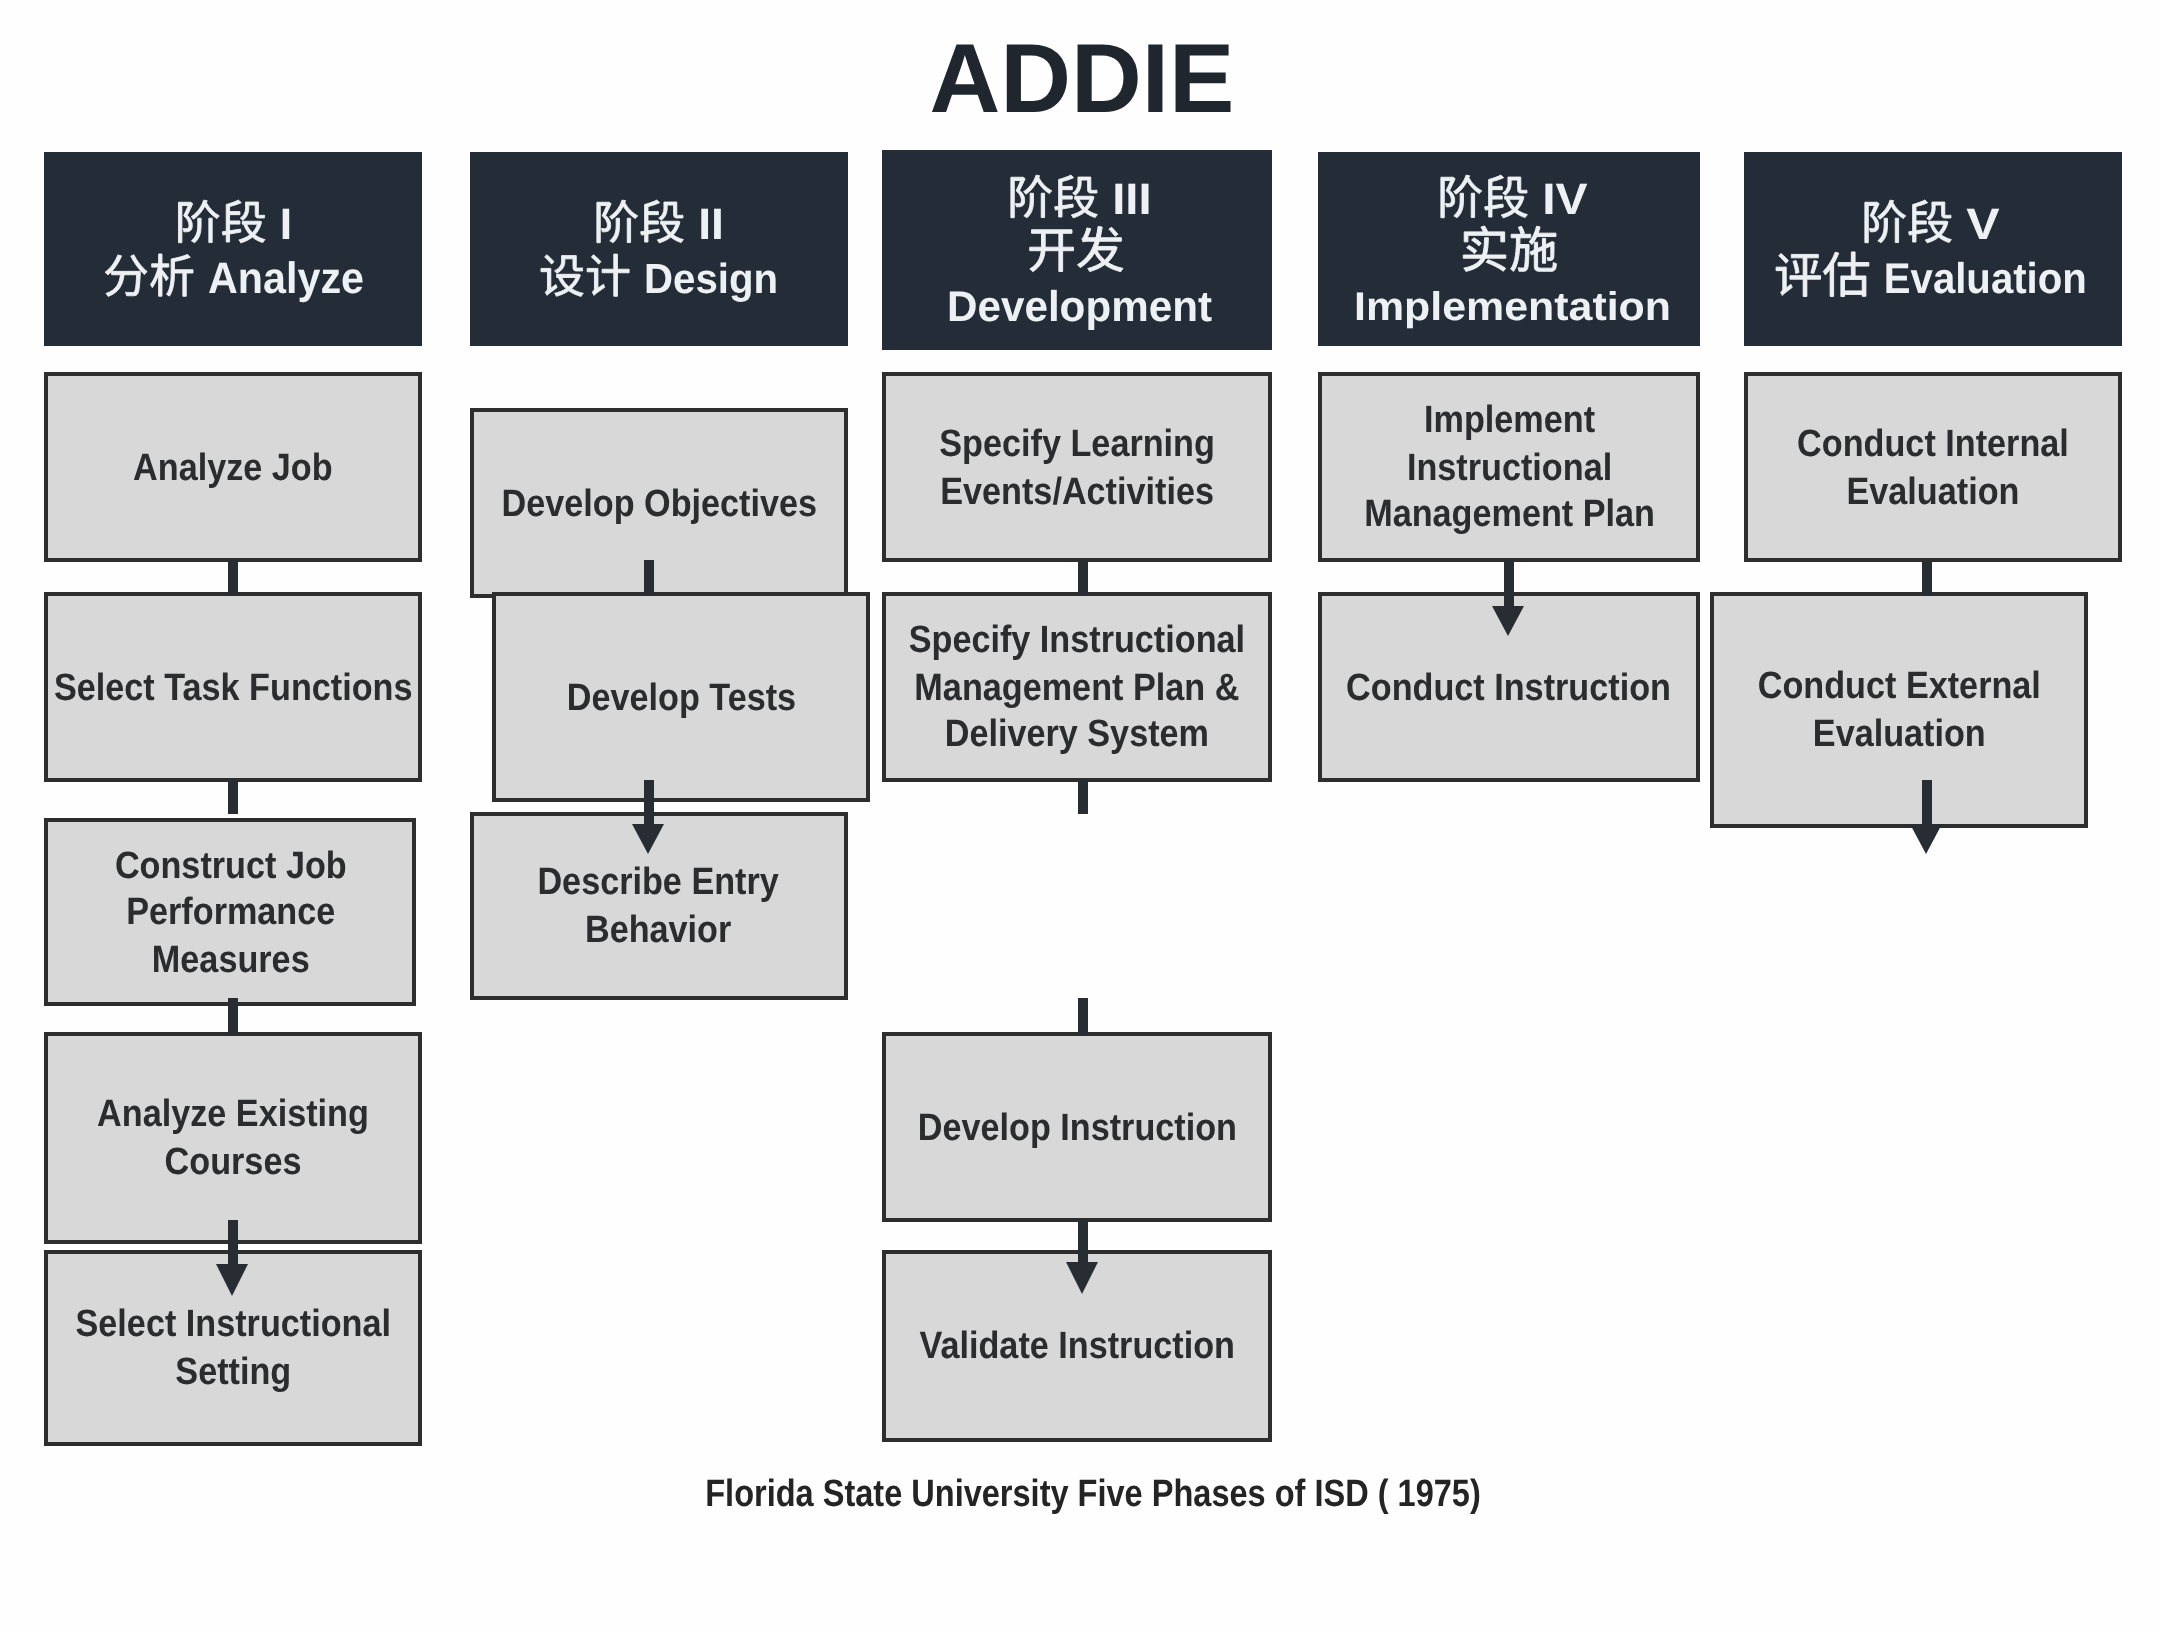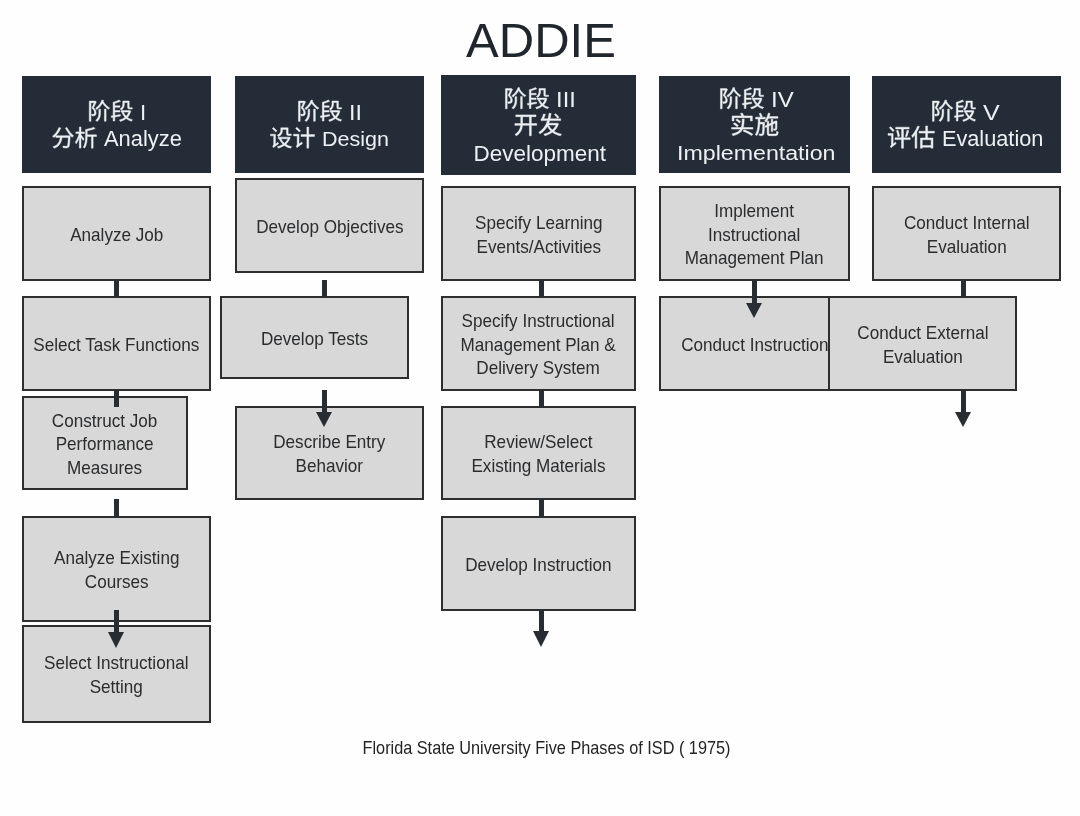--- a/index.html
+++ b/index.html
@@ -1,16 +1,16 @@
 <!DOCTYPE html>
 <html><head><meta charset="utf-8"><style>
 html,body{margin:0;padding:0;background:#fefefe;}
 *{box-sizing:border-box;}
 #page{position:relative;width:1080px;height:816px;background:#fefefe;overflow:hidden;
- font-family:"Liberation Sans",sans-serif;}
+ font-family:"Liberation Sans",sans-serif;font-weight:bold;}
 .hd{position:absolute;background:#232c37;}
 .bx{position:absolute;background:#d8d8d8;border:2px solid #2e2e2e;display:flex;align-items:center;justify-content:center;text-align:center;color:#2b2c2e;font-size:19px;line-height:23.6px;padding-top:2px;}
 .bx>div{transform:scaleX(0.9);white-space:nowrap;}
 .cn{position:absolute;width:5px;background:#282d34;}
 .tri{position:absolute;width:0;height:0;border-left:8.5px solid transparent;border-right:8.5px solid transparent;border-top:15px solid #282d34;}
 #title{position:absolute;left:0;top:16px;width:1082px;text-align:center;font-size:49px;line-height:1;color:#20262e;}
 #foot{position:absolute;left:0;top:738px;width:1093px;text-align:center;font-size:19px;line-height:20px;color:#242424;transform:scaleX(0.856);}
 svg text{fill:#eef1f3;font-family:"Liberation Sans",sans-serif;}
 svg path{fill:#eef1f3;stroke:#eef1f3;stroke-width:20;}
 </style></head><body>
@@ -70,60 +70,60 @@
         <path transform="translate(914.2,146.3) scale(0.02420,-0.02420)" d="M266 836C210 684 117 534 18 437C32 420 53 381 61 363C95 398 128 439 160 483V-78H232V595C273 665 309 740 338 815ZM324 621V548H598V343H382V-80H456V-37H823V-76H899V343H675V548H960V621H675V840H598V621ZM456 35V272H823V35Z"></path>
         <text x="944.9" y="146.3" font-size="21.5" textLength="101.5" lengthAdjust="spacingAndGlyphs">Evaluation</text>
       </g>
     </svg>
 <div class="bx" style="left:22px;top:186px;width:189px;height:95px">
       <div>Analyze Job</div>
     </div>
 <div class="bx" style="left:22px;top:296px;width:189px;height:95px">
       <div>Select Task Functions</div>
     </div>
-<div class="bx" style="left:22px;top:396px;width:166px;height:94px">
+<div class="bx" style="left:22px;top:409px;width:186px;height:94px">
       <div>Construct Job<br>Performance<br>Measures</div>
     </div>
 <div class="bx" style="left:22px;top:516px;width:189px;height:106px">
       <div>Analyze Existing<br>Courses</div>
     </div>
 <div class="bx" style="left:22px;top:625px;width:189px;height:98px">
       <div>Select Instructional<br>Setting</div>
     </div>
-<div class="bx" style="left:235px;top:178px;width:189px;height:95px">
+<div class="bx" style="left:235px;top:204px;width:189px;height:95px">
       <div>Develop Objectives</div>
     </div>
-<div class="bx" style="left:220px;top:296px;width:189px;height:83px">
+<div class="bx" style="left:246px;top:296px;width:189px;height:105px">
       <div>Develop Tests</div>
     </div>
 <div class="bx" style="left:235px;top:406px;width:189px;height:94px">
       <div>Describe Entry<br>Behavior</div>
     </div>
 <div class="bx" style="left:441px;top:186px;width:195px;height:95px">
       <div>Specify Learning<br>Events/Activities</div>
     </div>
 <div class="bx" style="left:441px;top:296px;width:195px;height:95px">
       <div>Specify Instructional<br>Management Plan &amp;<br>Delivery System</div>
     </div>
-<div class="bx" style="left:441px;top:406px;width:195px;height:94px">
-      <div>Review/Select<br>Existing Materials</div>
-    </div>
 <div class="bx" style="left:441px;top:516px;width:195px;height:95px">
       <div>Develop Instruction</div>
+    </div>
+<div class="bx" style="left:441px;top:625px;width:195px;height:96px">
+      <div>Validate Instruction</div>
     </div>
 <div class="bx" style="left:659px;top:186px;width:191px;height:95px">
       <div>Implement<br>Instructional<br>Management Plan</div>
     </div>
 <div class="bx" style="left:659px;top:296px;width:191px;height:95px">
       <div>Conduct Instruction</div>
     </div>
 <div class="bx" style="left:872px;top:186px;width:189px;height:95px">
       <div>Conduct Internal<br>Evaluation</div>
     </div>
-<div class="bx" style="left:828px;top:296px;width:189px;height:95px">
+<div class="bx" style="left:855px;top:296px;width:189px;height:118px">
       <div>Conduct External<br>Evaluation</div>
     </div>
 <div class="cn" style="left:114.0px;top:280px;height:17px"></div>
 <div class="cn" style="left:114.0px;top:390px;height:17px"></div>
 <div class="cn" style="left:114.0px;top:499px;height:18px"></div>
 <div class="cn" style="left:322.1px;top:280px;height:17px"></div>
 <div class="cn" style="left:538.5px;top:280px;height:17px"></div>
 <div class="cn" style="left:538.5px;top:390px;height:17px"></div>
 <div class="cn" style="left:538.5px;top:499px;height:18px"></div>
 <div class="cn" style="left:960.5px;top:281px;height:17px"></div>

